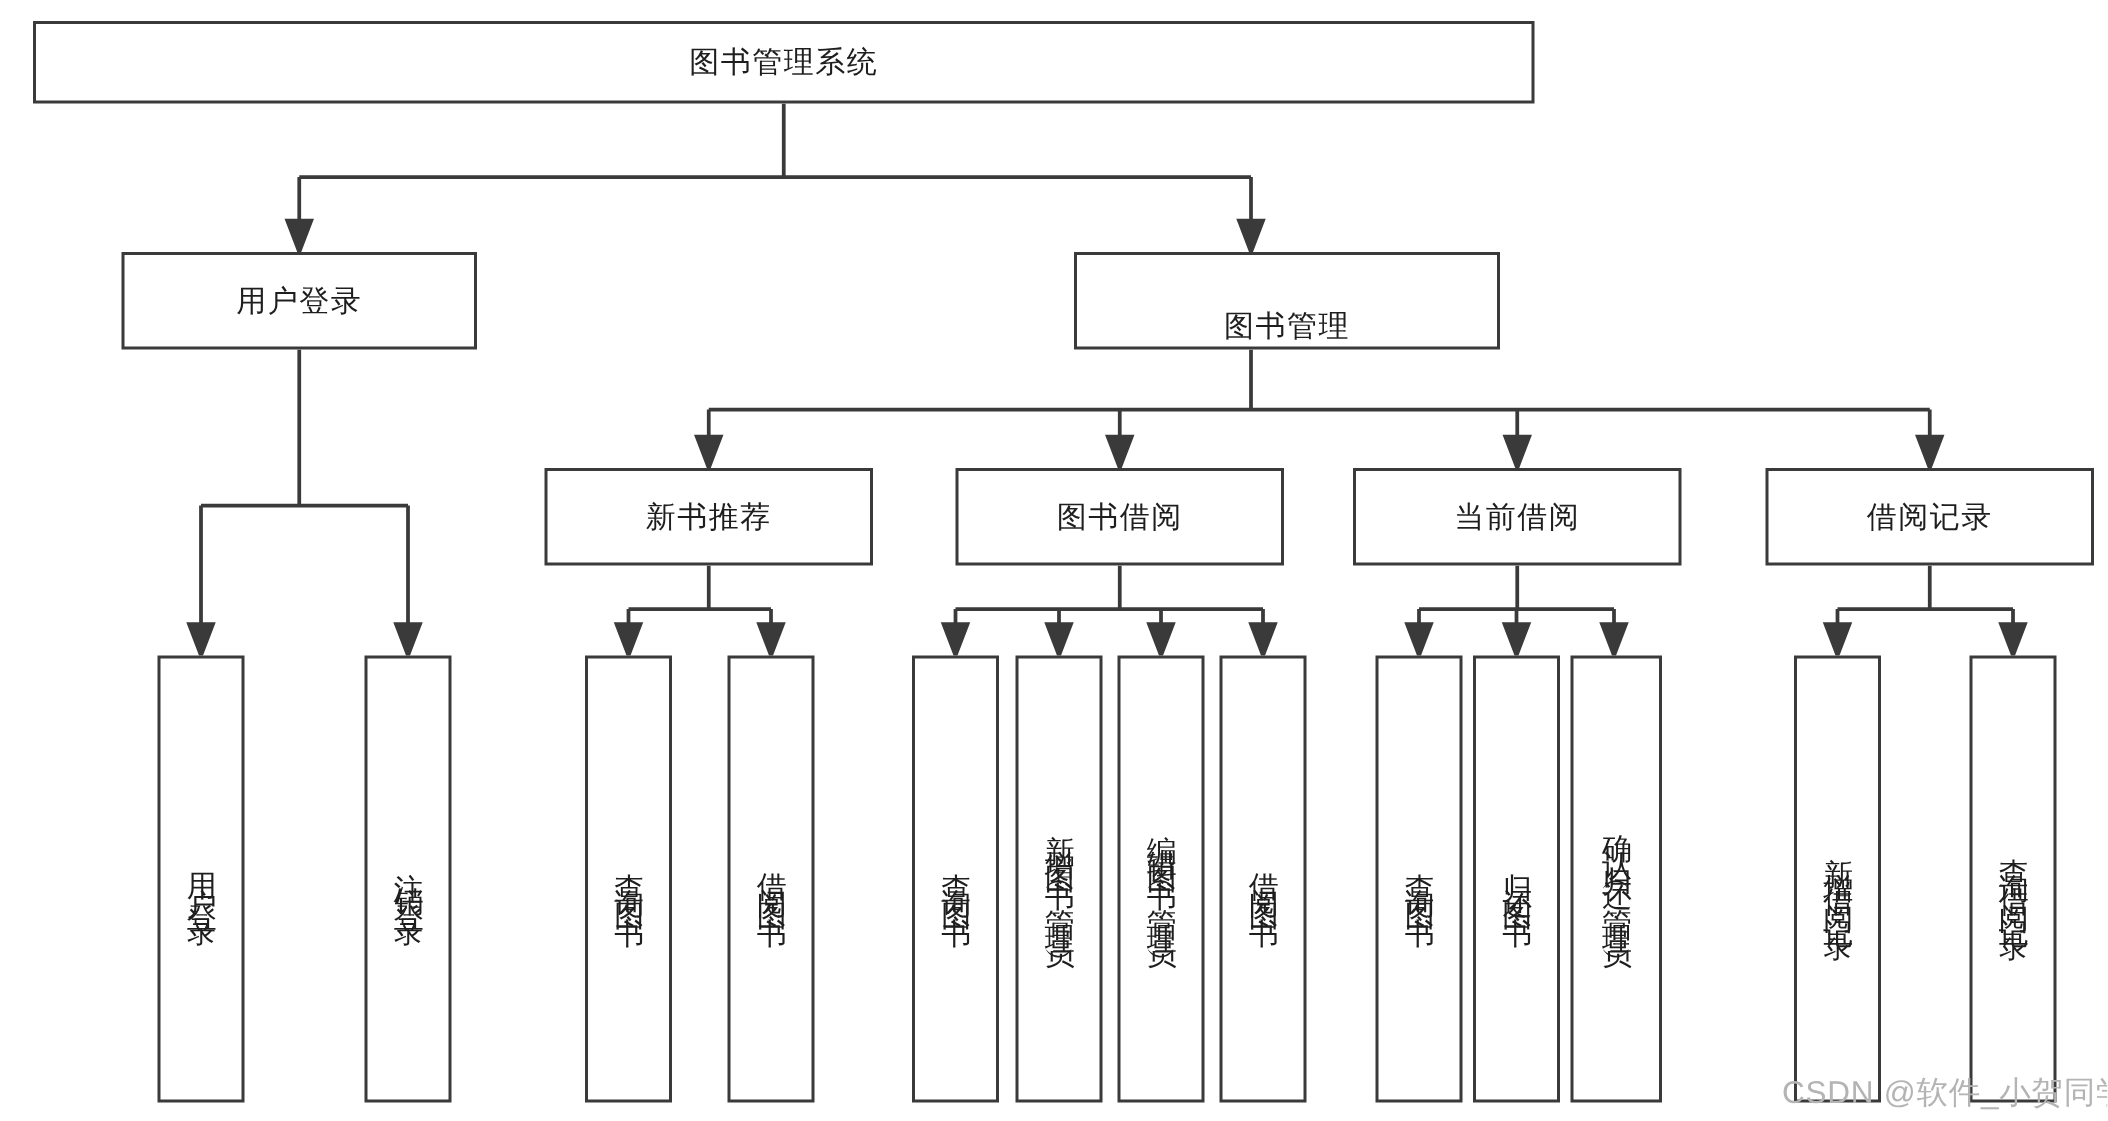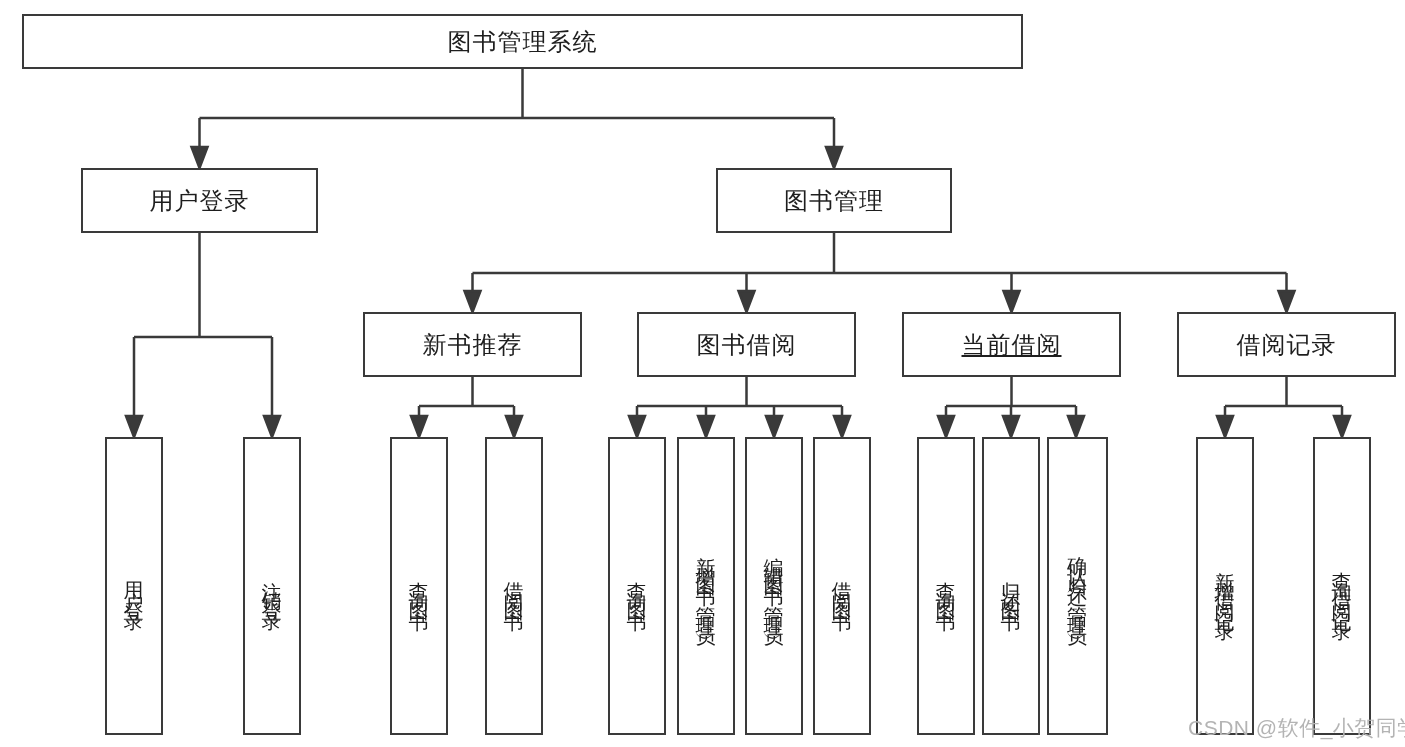--- a/index.html
+++ b/index.html
@@ -22,21 +22,21 @@
     position: absolute;
     box-sizing: border-box;
     background: #ffffff;
     border: 2.5px solid #3a3a3a;
     display: flex;
     align-items: center;
     justify-content: center;
     color: #1e1e1e;
     z-index: 2;
   }
-  .hnode { font-size: 24px; letter-spacing: 1px; }
+  .hnode { font-size: 20px; letter-spacing: 1px; }
   .root  { left: 22px; top: 14px; width: 1001px; height: 55px; }
   .lvl2, .lvl3 { height: 65px; }
   .leaf {
     top: 437px;
     width: 58px;
     height: 298px;
   }
   .leaf .vtext {
     writing-mode: vertical-rl;
     text-orientation: mixed;
@@ -112,31 +112,31 @@
     </g>
   </svg>
 
   <div class="node hnode root">
     <span>图书管理系统</span>
   </div>
 
   <div class="node hnode lvl2" style="left:81px; top:168px; width:237px;">
     <span>用户登录</span>
   </div>
-  <div class="node hnode lvl2" style="left:716px; top:168px; width:236px;">
+  <div class="node hnode lvl2" style="left:716px; top:168px; width:284px;align-items:flex-end;">
     <span>图书管理</span>
   </div>
 
   <div class="node hnode lvl3" style="left:637px; top:312px; width:219px;">
     <span>图书借阅</span>
   </div>
   <div class="node hnode lvl3" style="left:363px; top:312px; width:219px;">
     <span>新书推荐</span>
   </div>
-  <div class="node hnode lvl3" style="left:902px; top:312px; width:219px;text-decoration:underline;">
+  <div class="node hnode lvl3" style="left:902px; top:312px; width:219px;">
     <span>当前借阅</span>
   </div>
   <div class="node hnode lvl3" style="left:1177px; top:312px; width:219px;justify-content:center;">
     <span>借阅记录</span>
   </div>
 
   <div class="node leaf" style="left:105px;">
     <span class="vtext">用户登录</span>
   </div>
   <div class="node leaf" style="left:243px;">

